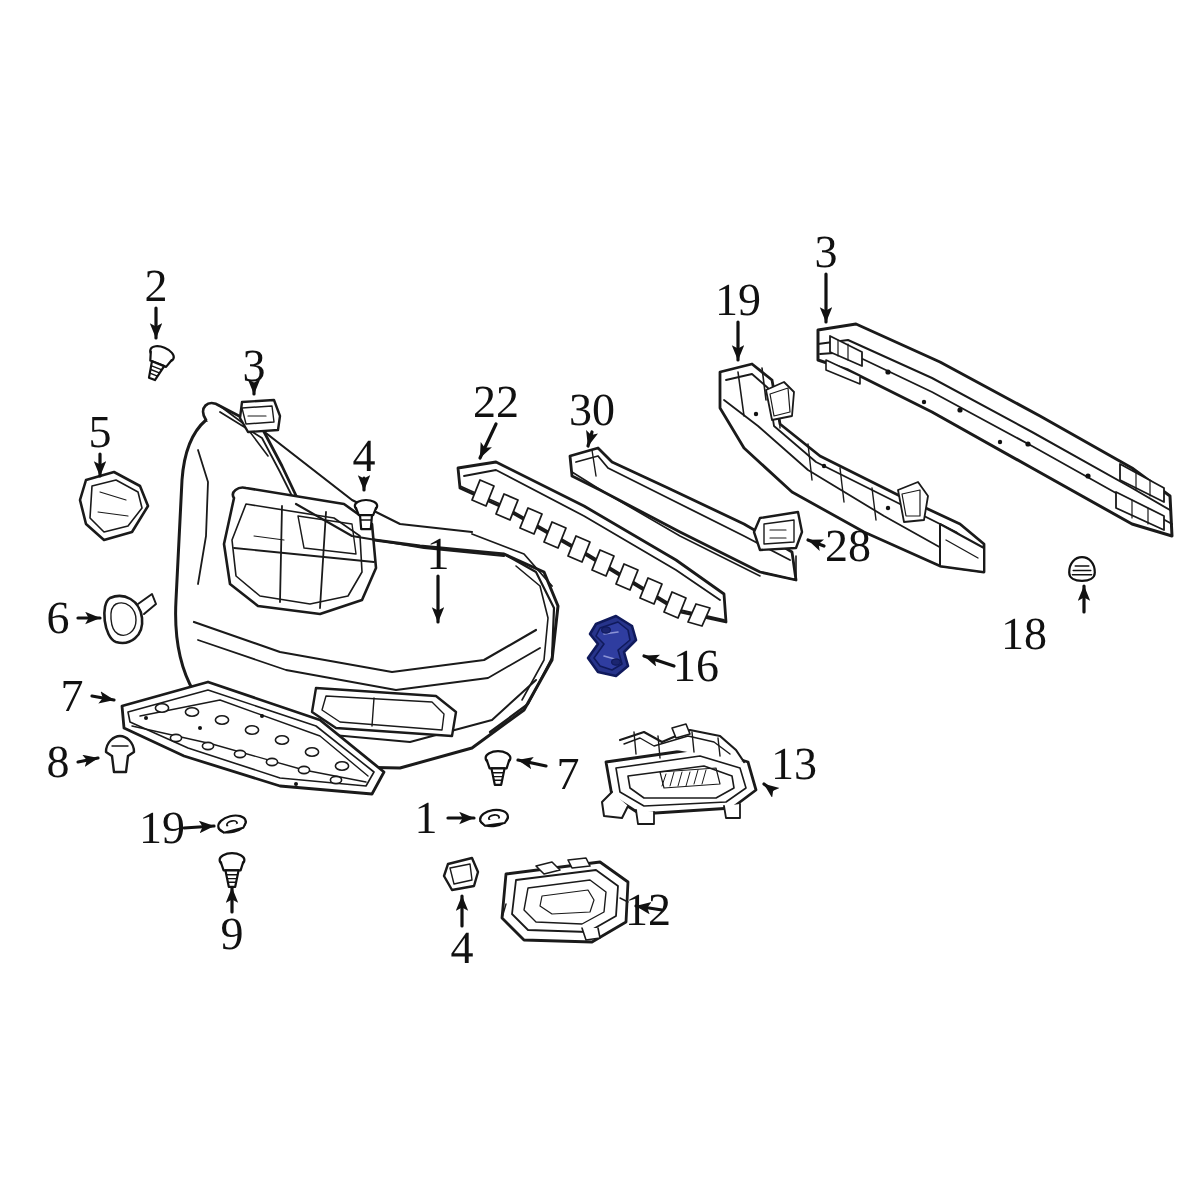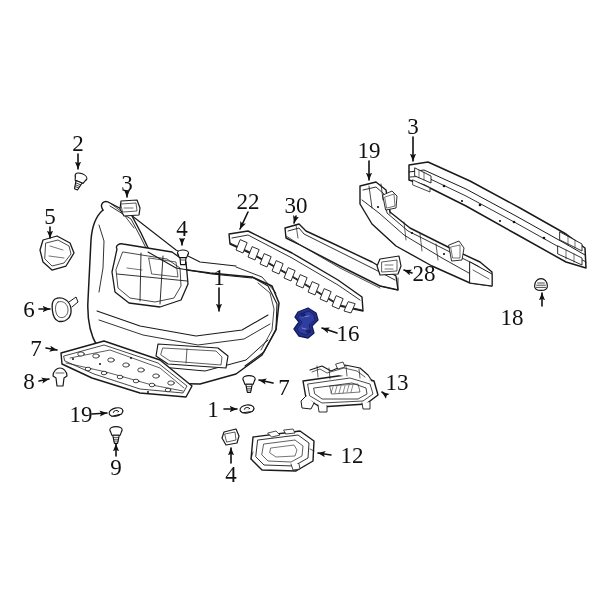--- a/index.html
+++ b/index.html
@@ -340,21 +340,21 @@
   <div class="lbl" style="left:78px;top:143px">2</div>
   <div class="lbl" style="left:127px;top:183px">3</div>
   <div class="lbl" style="left:182px;top:228px">4</div>
   <div class="lbl" style="left:50px;top:216px">5</div>
   <div class="lbl" style="left:29px;top:309px">6</div>
   <div class="lbl" style="left:36px;top:348px">7</div>
   <div class="lbl" style="left:29px;top:381px">8</div>
   <div class="lbl" style="left:116px;top:467px">9</div>
   <div class="lbl" style="left:81px;top:414px">19</div>
   <div class="lbl" style="left:348px;top:333px">16</div>
-  <div class="lbl" style="left:352px;top:455px">12</div>
+  <div class="lbl" style="left:324px;top:455px">12</div>
   <div class="lbl" style="left:397px;top:382px">13</div>
   <div class="lbl" style="left:231px;top:474px">4</div>
   <div class="lbl" style="left:284px;top:387px">7</div>
   <div class="lbl" style="left:213px;top:409px">1</div>
   <div class="lbl" style="left:413px;top:126px">3</div>
   <div class="lbl" style="left:512px;top:317px">18</div>
   <div class="lbl" style="left:369px;top:150px">19</div>
   <div class="lbl" style="left:296px;top:205px">30</div>
   <div class="lbl" style="left:424px;top:273px">28</div>
   <div class="lbl" style="left:248px;top:201px">22</div>

